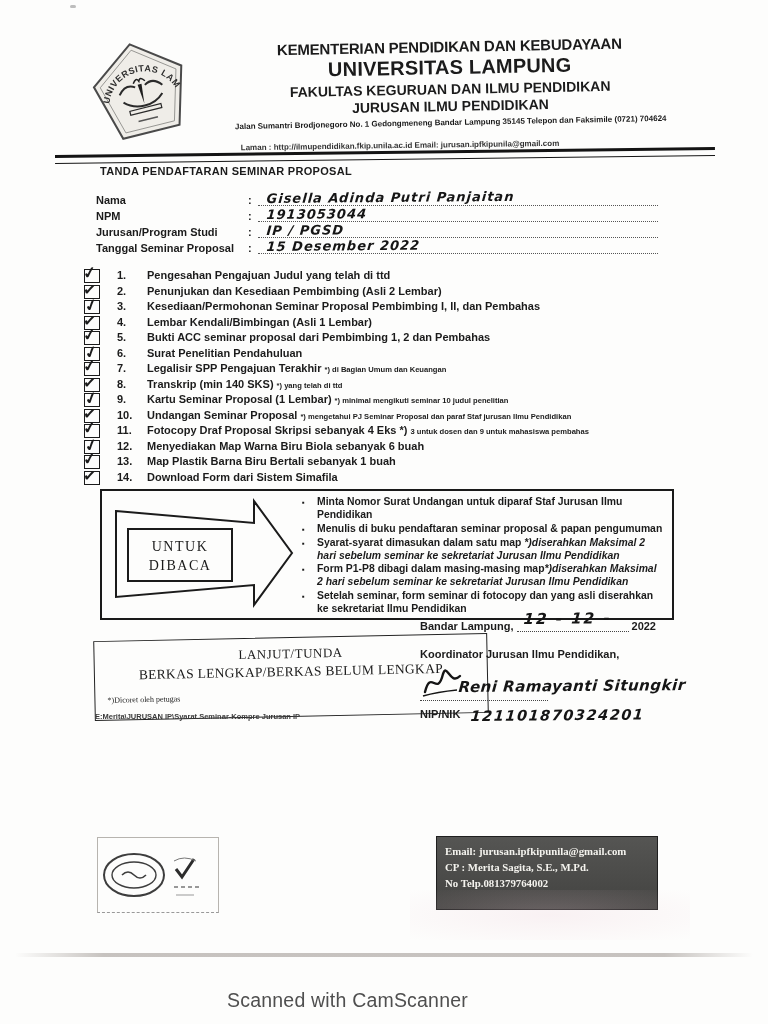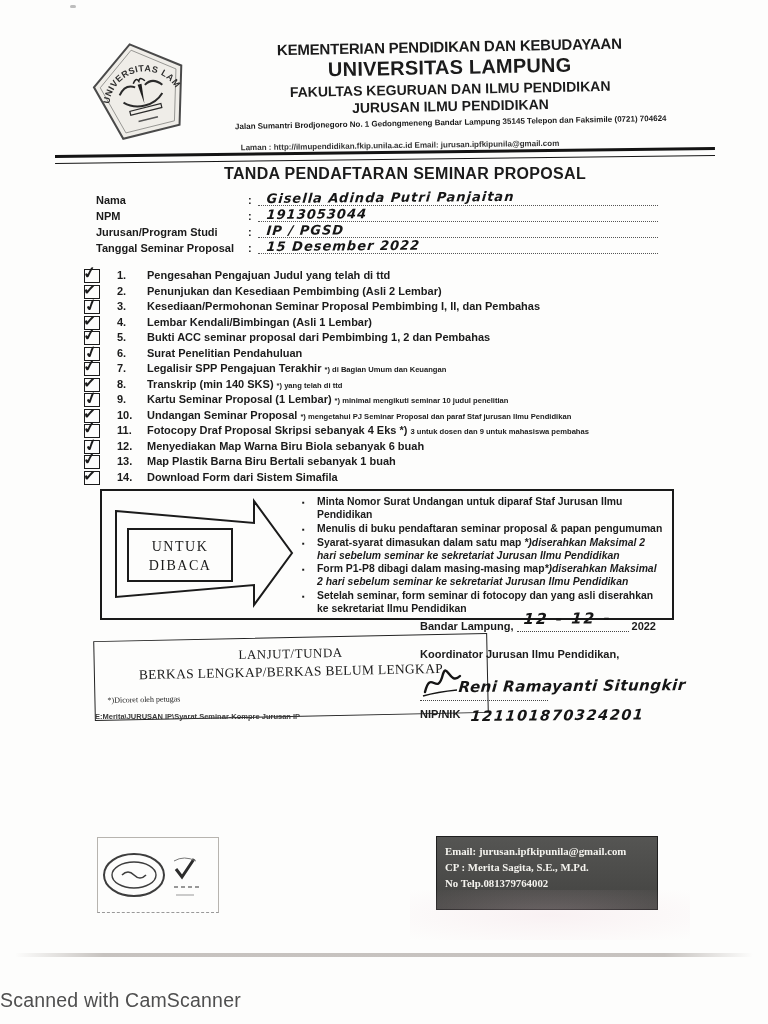--- a/index.html
+++ b/index.html
@@ -14,21 +14,21 @@
   .hdr .l3{font-size:14px;font-weight:800;margin-top:2px;}
   .hdr .l4{font-size:14px;font-weight:800;margin-top:1px;}
   .hdr .l5{font-size:8px;font-weight:700;margin-top:4px;white-space:nowrap;}
   .laman{left:120px;top:141px;width:560px;text-align:center;font-size:8px;font-weight:600;
          color:#333;transform:rotate(-0.8deg);}
   .rule{left:55px;top:151px;width:660px;height:5px;border-top:3.5px solid #141414;
         border-bottom:1.2px solid #141414;transform:rotate(-0.7deg);}
   .mark{left:70px;top:5px;width:6px;height:3px;background:#888;opacity:.55;border-radius:2px;}
 
   
-  .title{left:100px;top:165px;width:610px;text-align:center;font-size:16px;font-weight:800;
+  .title{left:100px;top:165px;width:610px;font-size:11px;font-weight:800;
          letter-spacing:0.3px;}
   .form{left:96px;top:190px;width:566px;}
   .frow{display:flex;height:16px;align-items:flex-end;font-size:11px;font-weight:600;}
   .flabel{width:152px;flex:none;}
   .fcolon{width:10px;flex:none;}
   .fline{flex:1;border-bottom:1.6px dotted #555;position:relative;margin-right:4px;height:13px;}
   .hand{font-family:"DejaVu Sans",cursive;font-style:italic;font-weight:700;color:#151515;
         transform:skewX(-5deg) rotate(-0.5deg);transform-origin:left bottom;}
   .fval{position:absolute;left:8px;bottom:-1px;font-size:13px;white-space:nowrap;letter-spacing:1px;}
 
@@ -82,21 +82,21 @@
   .stamps{left:97px;top:837px;width:120px;height:74px;border:1px solid #b7b4af;
           border-bottom:1px dashed #999;display:flex;align-items:center;}
   .contact{left:436px;top:836px;width:222px;height:74px;border:1px solid #1f1f1f;
            background:linear-gradient(#555553,#434341);color:#f4f3ee;
            font-family:"Liberation Serif",serif;font-size:10.8px;font-weight:600;
            line-height:1.5;padding:6px 8px;box-sizing:border-box;}
   .shadowline{left:15px;top:953px;width:738px;height:4px;border-radius:2px;
               background:linear-gradient(90deg,rgba(200,196,192,0),rgba(185,180,176,.8) 12%,rgba(185,180,176,.8) 88%,rgba(200,196,192,0));}
   .smudge{left:410px;top:890px;width:280px;height:50px;
           background:radial-gradient(ellipse at center,rgba(235,205,215,0.25),rgba(235,205,215,0));}
-  .camscan{left:0;top:989px;width:695px;text-align:left;font-size:19.5px;color:#4f4f4f;
+  .camscan{left:0;top:989px;width:695px;text-align:center;font-size:19.5px;color:#4f4f4f;
            letter-spacing:0.2px;}
 </style>
 </head>
 <body>
 
 <div class="page">
 
   <div class="abs mark"></div>
 
   <div class="abs" style="left:90px;top:40px;">

